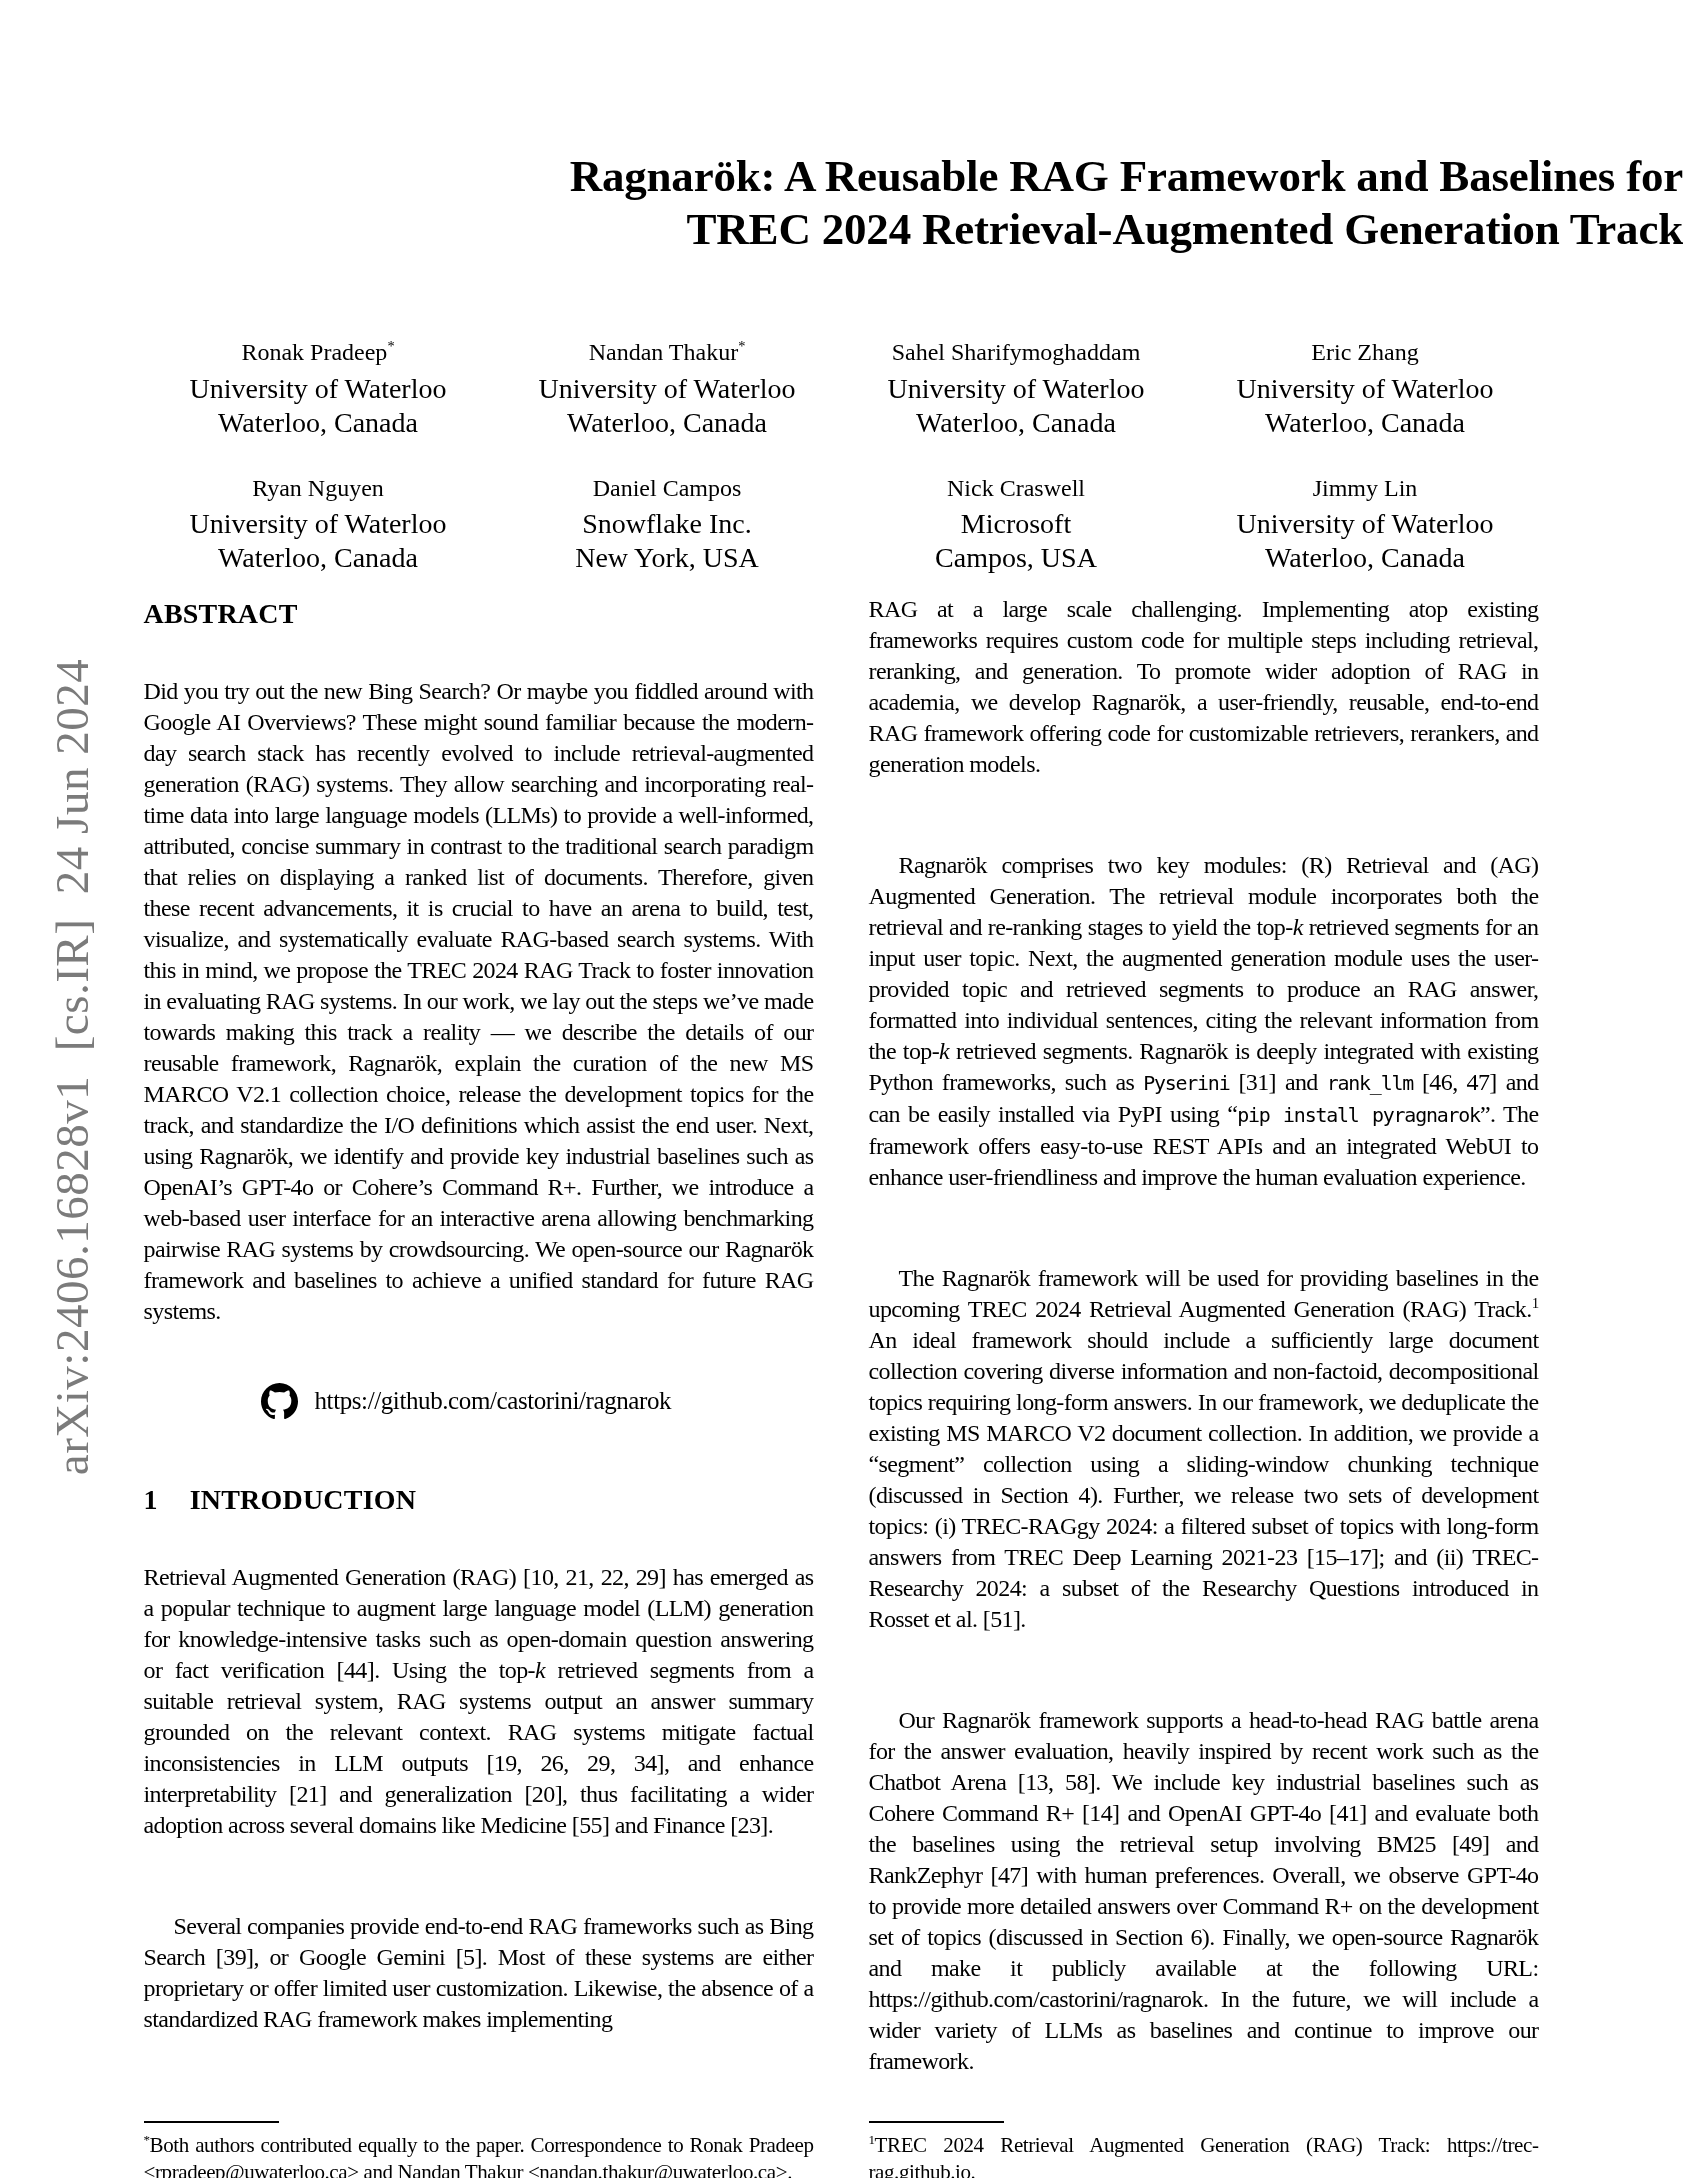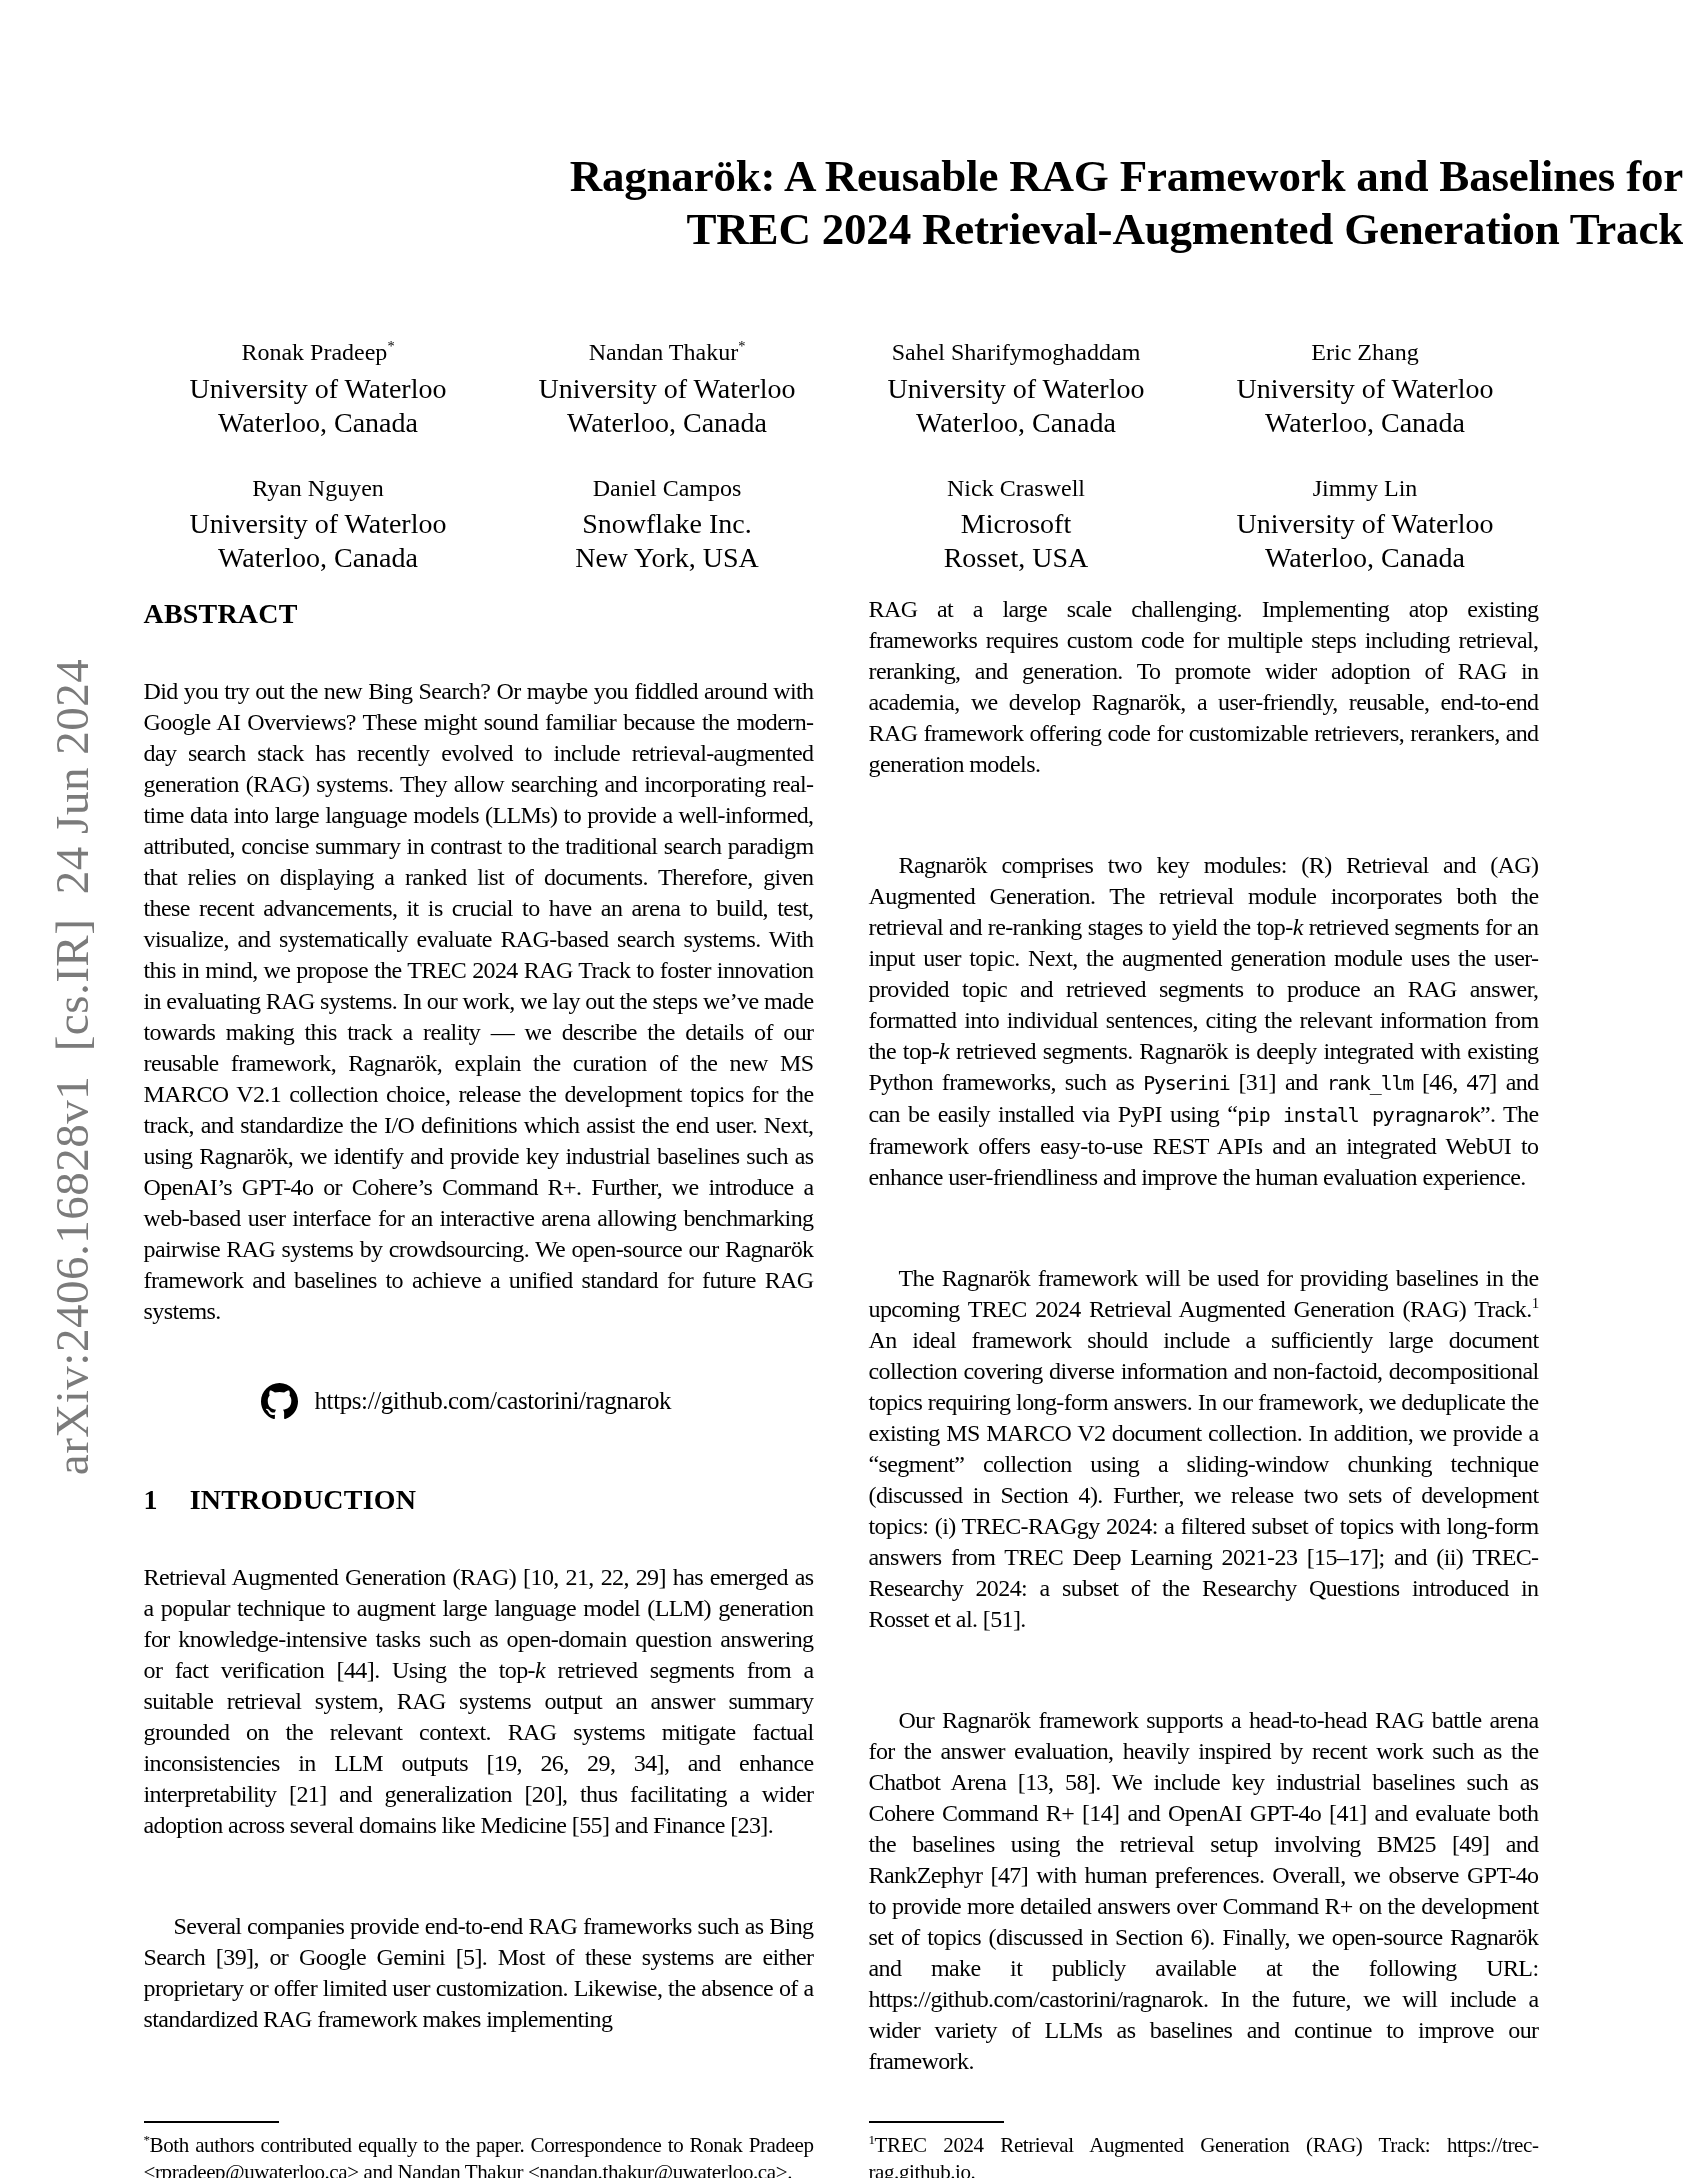--- a/index.html
+++ b/index.html
@@ -93,21 +93,21 @@
       <div class="author-affil">Waterloo, Canada</div>
     </div>
     <div class="author">
       <div class="author-name">Daniel Campos</div>
       <div class="author-affil">Snowflake Inc.</div>
       <div class="author-affil">New York, USA</div>
     </div>
     <div class="author">
       <div class="author-name">Nick Craswell</div>
       <div class="author-affil">Microsoft</div>
-      <div class="author-affil">Rosset, USA</div>
+      <div class="author-affil">Campos, USA</div>
     </div>
     <div class="author">
       <div class="author-name">Jimmy Lin</div>
       <div class="author-affil">University of Waterloo</div>
       <div class="author-affil">Waterloo, Canada</div>
     </div>
   </div>
 
   <div class="columns">
 

